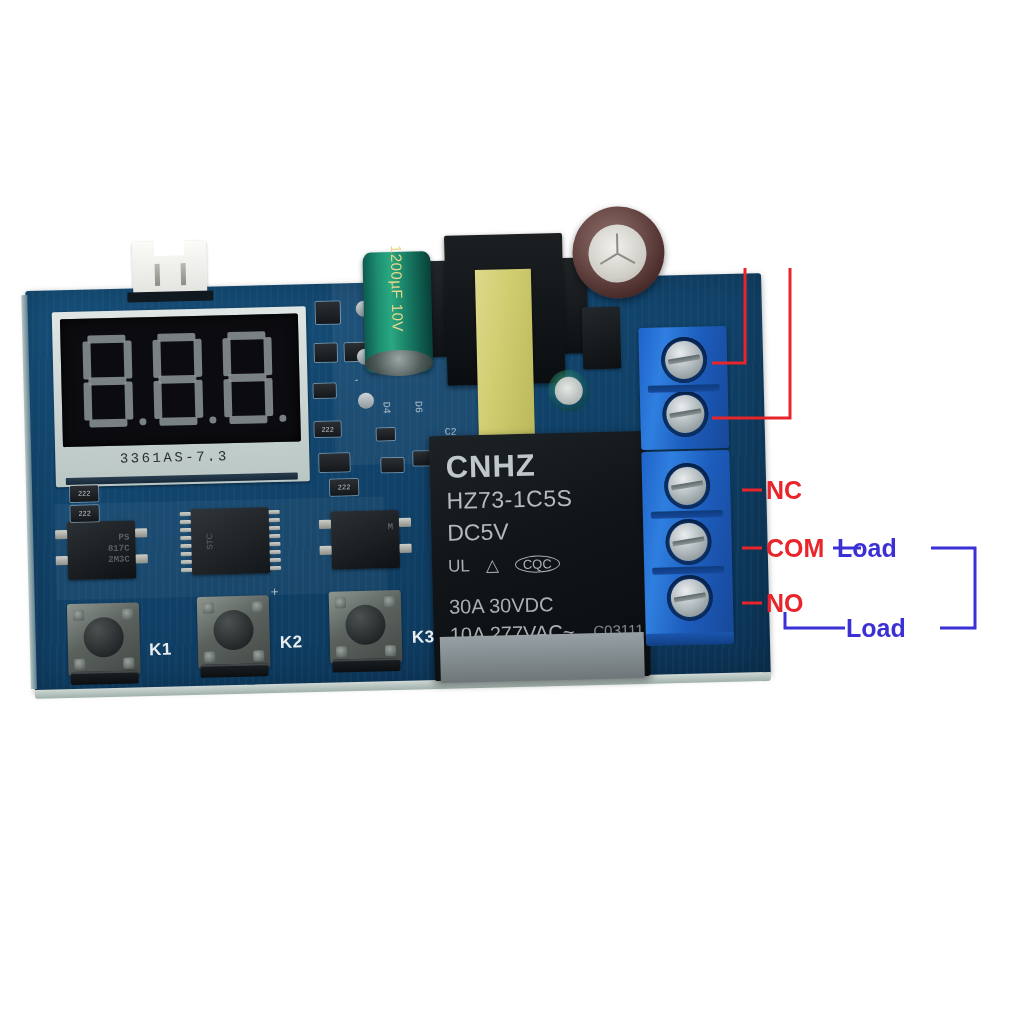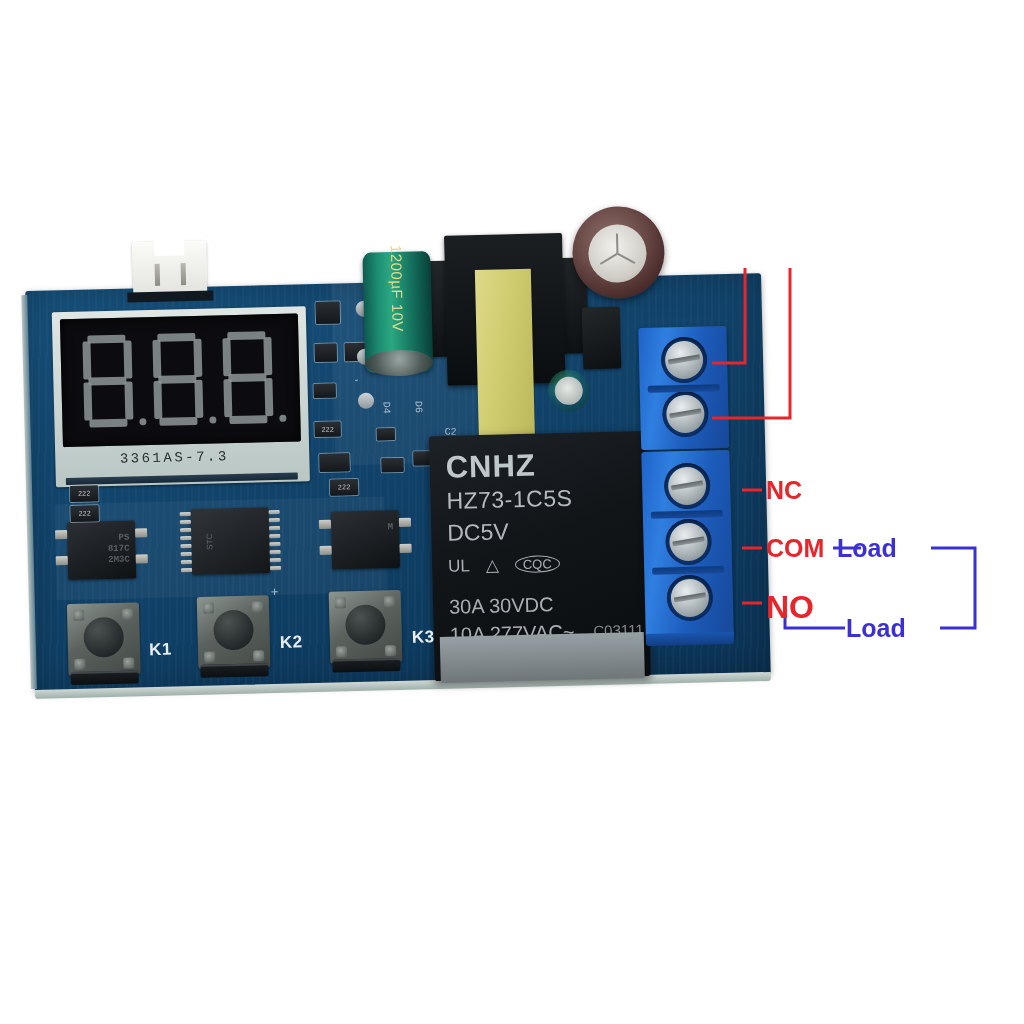--- a/index.html
+++ b/index.html
@@ -423,17 +423,17 @@
     <path d="M742 548 L762 548" stroke="#e8252a" stroke-width="3" fill="none"></path>
     <path d="M742 603 L762 603" stroke="#e8252a" stroke-width="3" fill="none"></path>
 
     <path d="M833 548 L861 548" stroke="#3b2fd6" stroke-width="3" fill="none"></path>
     <path d="M931 548 L975 548 L975 628 L940 628" stroke="#3b2fd6" stroke-width="3" fill="none"></path>
     <path d="M785 612 L785 628 L845 628" stroke="#3b2fd6" stroke-width="3" fill="none"></path>
   </svg>
 
   <div class="lbl lbl-red" style="left:766px;top:476px;font-size:25px;">NC</div>
   <div class="lbl lbl-red" style="left:766px;top:534px;font-size:25px;">COM</div>
-  <div class="lbl lbl-red" style="left:766px;top:589px;font-size:32px;">NO</div>
+  <div class="lbl lbl-red" style="left:766px;top:589px;font-size:25px;">NO</div>
   <div class="lbl lbl-blue" style="left:837px;top:534px;font-size:25px;">Load</div>
   <div class="lbl lbl-blue" style="left:846px;top:614px;font-size:25px;">Load</div>
 
 </div>
 
 </body></html>

